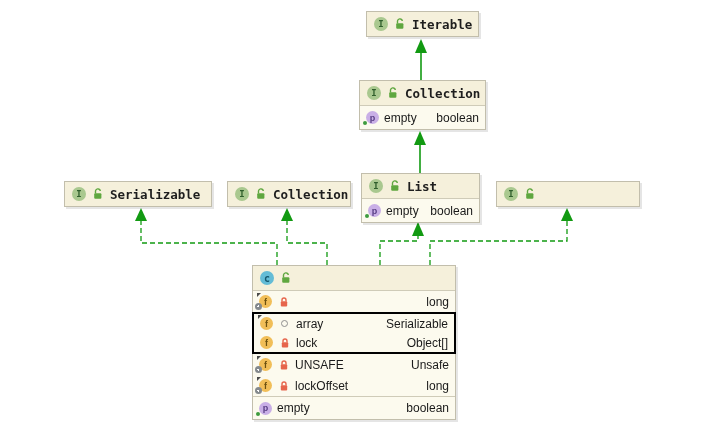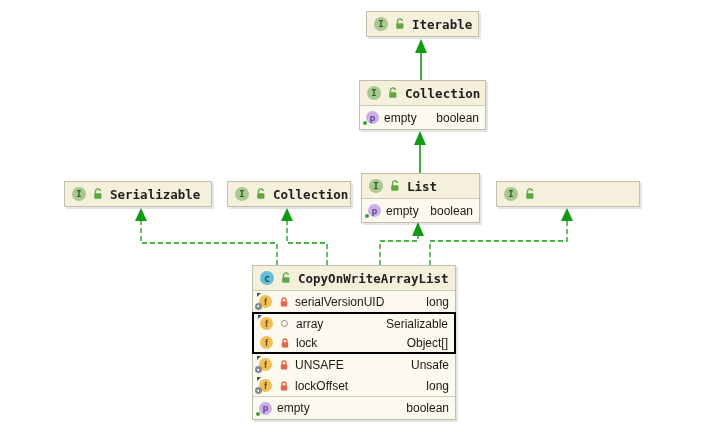--- a/index.html
+++ b/index.html
@@ -160,32 +160,30 @@
     </div>
   </div>
 
   <div class="node has-members" id="node-cowal">
     <div class="node-header">
       <span class="ic ic-class">c</span>
       <svg class="lock-svg" width="12" height="12">
         <path d="M3.5 5.5 V3.6 a2.4 2.4 0 0 1 4.8 -0.6" fill="none" stroke="#5FA73F" stroke-width="1.4"></path>
         <rect x="2.2" y="5.2" width="7.2" height="5.6" rx="1" fill="#5FA73F"></rect>
       </svg>
-      <span>CopyOnWriteArrayList</span>
     </div>
 
     <div class="member-row">
       <span class="ic ic-field">f<span class="final-mark"></span><span class="static-mark"></span></span>
       <span class="vis">
           <svg class="lock-svg" width="12" height="12">
         <path d="M4 5.5 V4 a2 2 0 0 1 4 0 V5.5" fill="none" stroke="#E6654C" stroke-width="1.4"></path>
         <rect x="2.8" y="5.2" width="6.4" height="5.4" rx="1" fill="#E6654C"></rect>
       </svg>
         </span>
-      <span>serialVersionUID</span>
       <span class="member-type">long</span>
     </div>
 
     <div class="selection-box">
 
       <div class="member-row">
         <span class="ic ic-field">f<span class="final-mark"></span></span>
         <span class="vis">
             <span class="package-dot"></span>
           </span>

